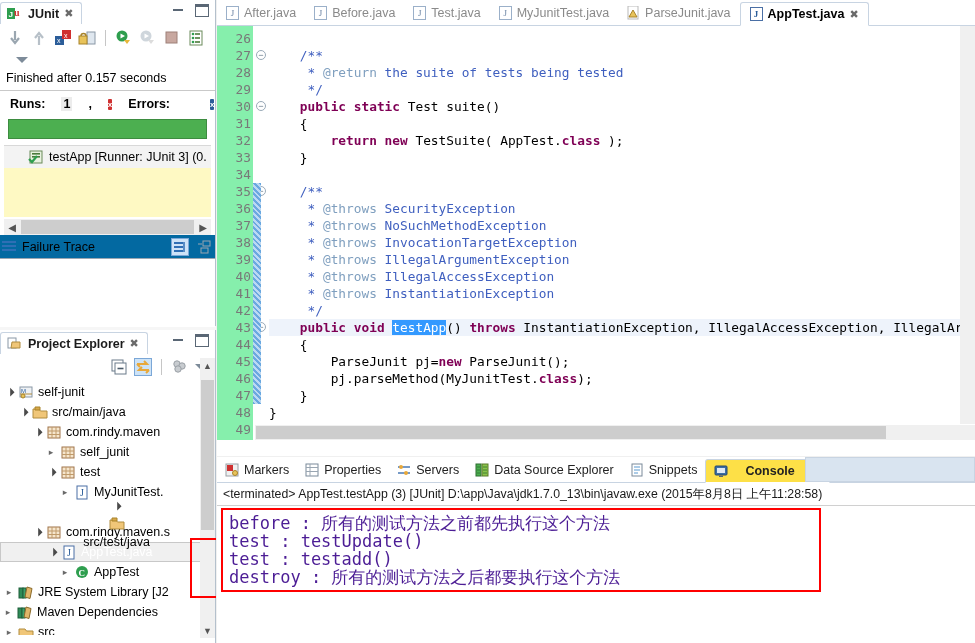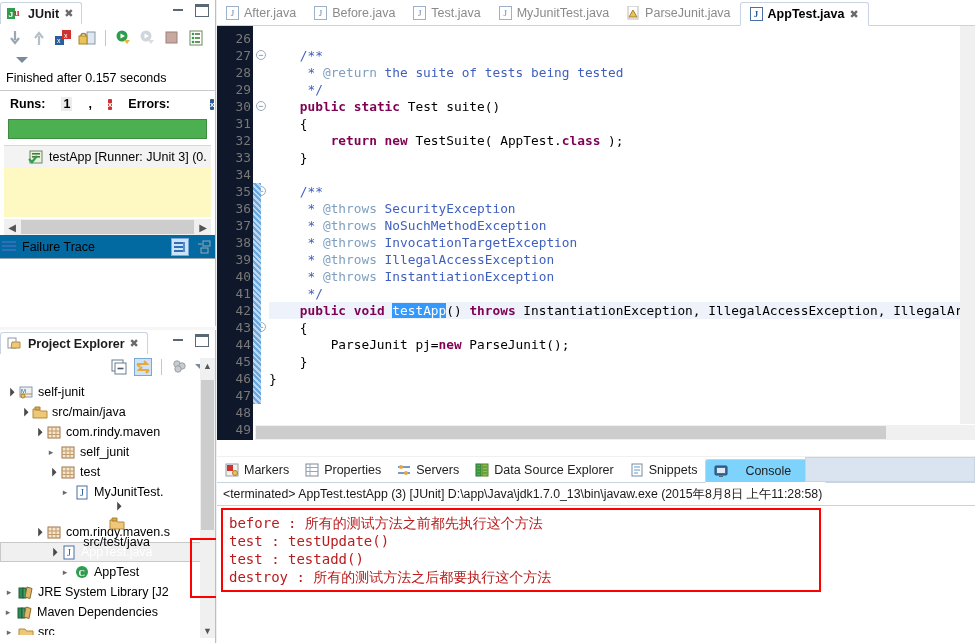--- a/index.html
+++ b/index.html
@@ -130,21 +130,21 @@
     display:inline-flex; align-items:center; justify-content:center;
     font-size:9px; color:#6f87a6; font-family:"Liberation Serif",serif; flex:0 0 13px;}
   .etab.active .ticon { border-color:#4a6fa5; color:#2b5d99; }
   .etab .warnicon { width:13px;height:14px; display:inline-flex; align-items:center;
     justify-content:center; font-size:10px; color:#d8a12a; }
   .etab .close { font-size:11px; color:#6a6a6a; font-weight:normal; }
 
   #code-wrap { position:relative; height:414px; display:flex; background:#fff; }
   #gutter-nums { width:36px; text-align:right; padding:4px 2px 0 0;
     font-family:"DejaVu Sans Mono","Liberation Mono",monospace; font-size:12.5px;
-    color:#787878; background:#0f172a; user-select:none; }
+    color:#787878; background:#86efac; user-select:none; }
   #gutter-fold { width:16px; padding-top:4px; position:relative; }
   #change-bar { position:absolute; left:0; top:0; width:8px; }
   .codeline { height:17px; line-height:17px; white-space:pre;
     font-family:"DejaVu Sans Mono","Liberation Mono",monospace; font-size:12.8px; }
   .fold { height:17px; line-height:17px; text-align:center; font-size:9px; color:#8a9aa8; }
   .fold span { display:inline-block; width:10px; height:10px; border:1px solid #9aaab8;
     border-radius:50%; line-height:8px; font-size:9px; color:#5f7282; background:#fff; }
   #code { flex:1; padding-top:4px; position:relative; overflow:hidden; }
   .kw { color:#7f0055; font-weight:bold; }
   .cmt { color:#3f5fbf; }
@@ -155,31 +155,31 @@
   #code-hscroll { position:absolute; left:38px; right:0; bottom:0; height:15px; background:#f0f0f0;
     display:flex; align-items:center; }
   #code-hscroll .hthumb { height:13px; background:#cdcdcd; width:630px; margin-left:1px; }
 
   
   #console-area { position:absolute; left:217px; top:457px; width:758px; height:186px; background:#fff; }
   #console-tabs { height:26px; display:flex; align-items:flex-end; background:#ffffff;
     border-bottom:1px solid #c8d4e2; }
   .ctab { display:inline-flex; align-items:center; gap:5px; height:24px; padding:0 8px;
     font-size:12.5px; color:#222; white-space:nowrap; cursor:pointer; }
-  .ctab.active { background:#7dd3fc; border:1px solid #c8d4e2; border-bottom:1px solid #fff;
-    border-radius:3px 3px 0 0; font-weight:normal; position:relative; top:1px;gap:17px; }
+  .ctab.active { background:#fde047; border:1px solid #c8d4e2; border-bottom:1px solid #fff;
+    border-radius:3px 3px 0 0; font-weight:bold; position:relative; top:1px;gap:17px; }
   .ctab .close { font-size:11px; color:#6a6a6a; }
   #console-toolstrip { position:absolute; right:0; top:0; height:25px; width:170px;
     background:#d9e4f0; border:1px solid #c8d4e2; }
   #console-terminated { padding:3px 4px 2px 6px; font-size:12.3px; color:#1a1a1a;
     border-bottom:1px solid #d0d0d0; white-space:nowrap; overflow:hidden; }
   #console-out { position:relative; margin:2px 0 0 4px; width:600px; padding:4px 6px;
     border:2px solid #ff0000; background:#fff; }
   .outline { height:18px; line-height:18px; font-family:"DejaVu Sans Mono","Liberation Mono",monospace;
-    font-size:14px; color:#b91c1c; white-space:pre; }
+    font-size:17px; color:#4c1d95; white-space:pre; }
 
   .redbox-left { position:absolute; left:190px; top:538px; width:26px; height:60px;
     border:2px solid #ff0000; border-right:none; }
 </style>
 </head>
 <body>
 
 <div id="app">
 
   <div id="left">
@@ -581,26 +581,28 @@
           <div class="codeline">     <span class="cmt">*/</span></div>
           <div class="codeline">    <span class="kw">public</span> <span class="kw">static</span> Test suite()</div>
           <div class="codeline">    {</div>
           <div class="codeline">        <span class="kw">return</span> <span class="kw">new</span> TestSuite( AppTest.<span class="kw">class</span> );</div>
           <div class="codeline">    }</div>
           <div class="codeline">&nbsp;</div>
           <div class="codeline">    <span class="cmt">/**</span></div>
           <div class="codeline">     <span class="cmt">* </span><span class="tag">@throws</span><span class="cmt"> SecurityException</span></div>
           <div class="codeline">     <span class="cmt">* </span><span class="tag">@throws</span><span class="cmt"> NoSuchMethodException</span></div>
           <div class="codeline">     <span class="cmt">* </span><span class="tag">@throws</span><span class="cmt"> InvocationTargetException</span></div>
+          <div class="codeline">     <span class="cmt">* </span><span class="tag">@throws</span><span class="cmt"> IllegalArgumentException</span></div>
           <div class="codeline">     <span class="cmt">* </span><span class="tag">@throws</span><span class="cmt"> IllegalAccessException</span></div>
           <div class="codeline">     <span class="cmt">* </span><span class="tag">@throws</span><span class="cmt"> InstantiationException</span></div>
           <div class="codeline">     <span class="cmt">*/</span></div>
           <div class="codeline hl-line">    <span class="kw">public</span> <span class="kw">void</span> <span class="sel">testApp</span>() <span class="kw">throws</span> InstantiationException, IllegalAccessException, IllegalAr</div>
           <div class="codeline">    {</div>
           <div class="codeline">        ParseJunit pj=<span class="kw">new</span> ParseJunit();</div>
+          <div class="codeline">        pj.parseMethod(MyJunitTest.<span class="kw">class</span>);</div>
           <div class="codeline">    }</div>
           <div class="codeline">}</div>
           <div class="codeline">&nbsp;</div>
         </div>
       <div id="code-vscroll"></div>
       <div id="code-hscroll">
         <div class="hthumb"></div>
       </div>
     </div>
   </div>

